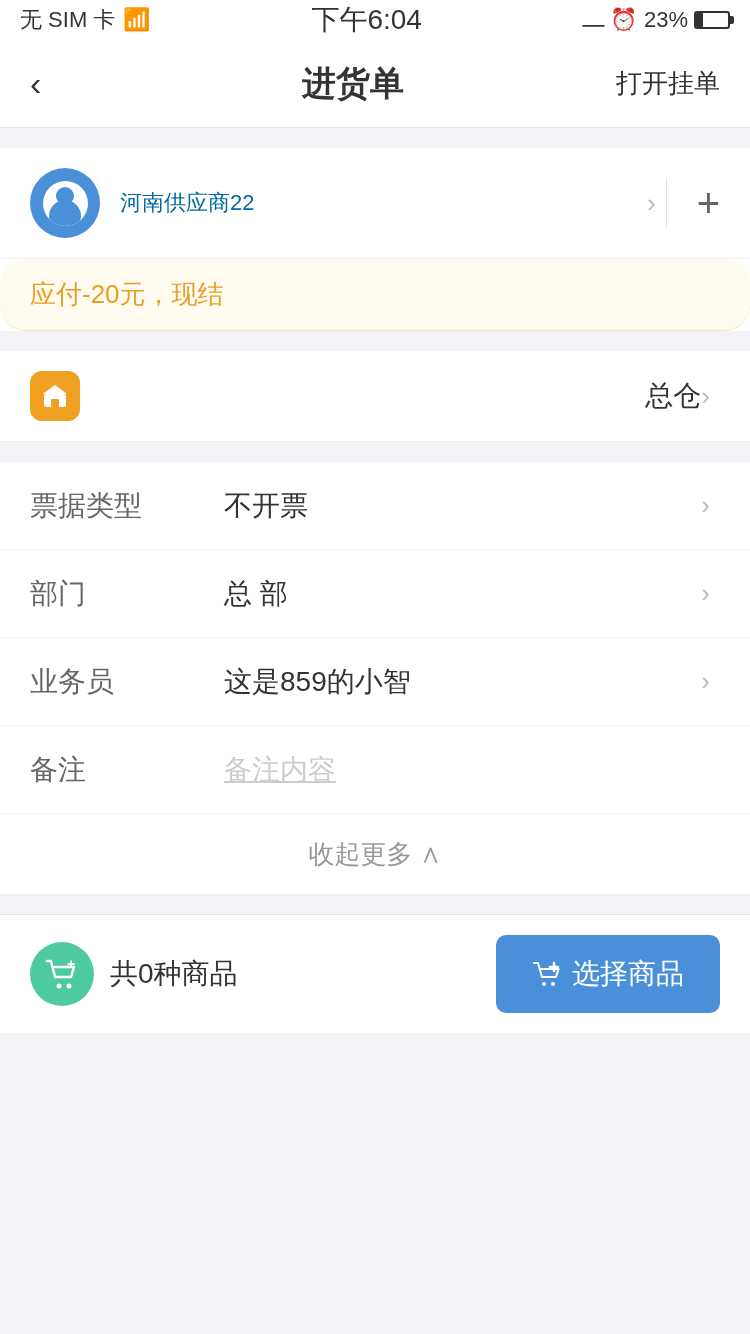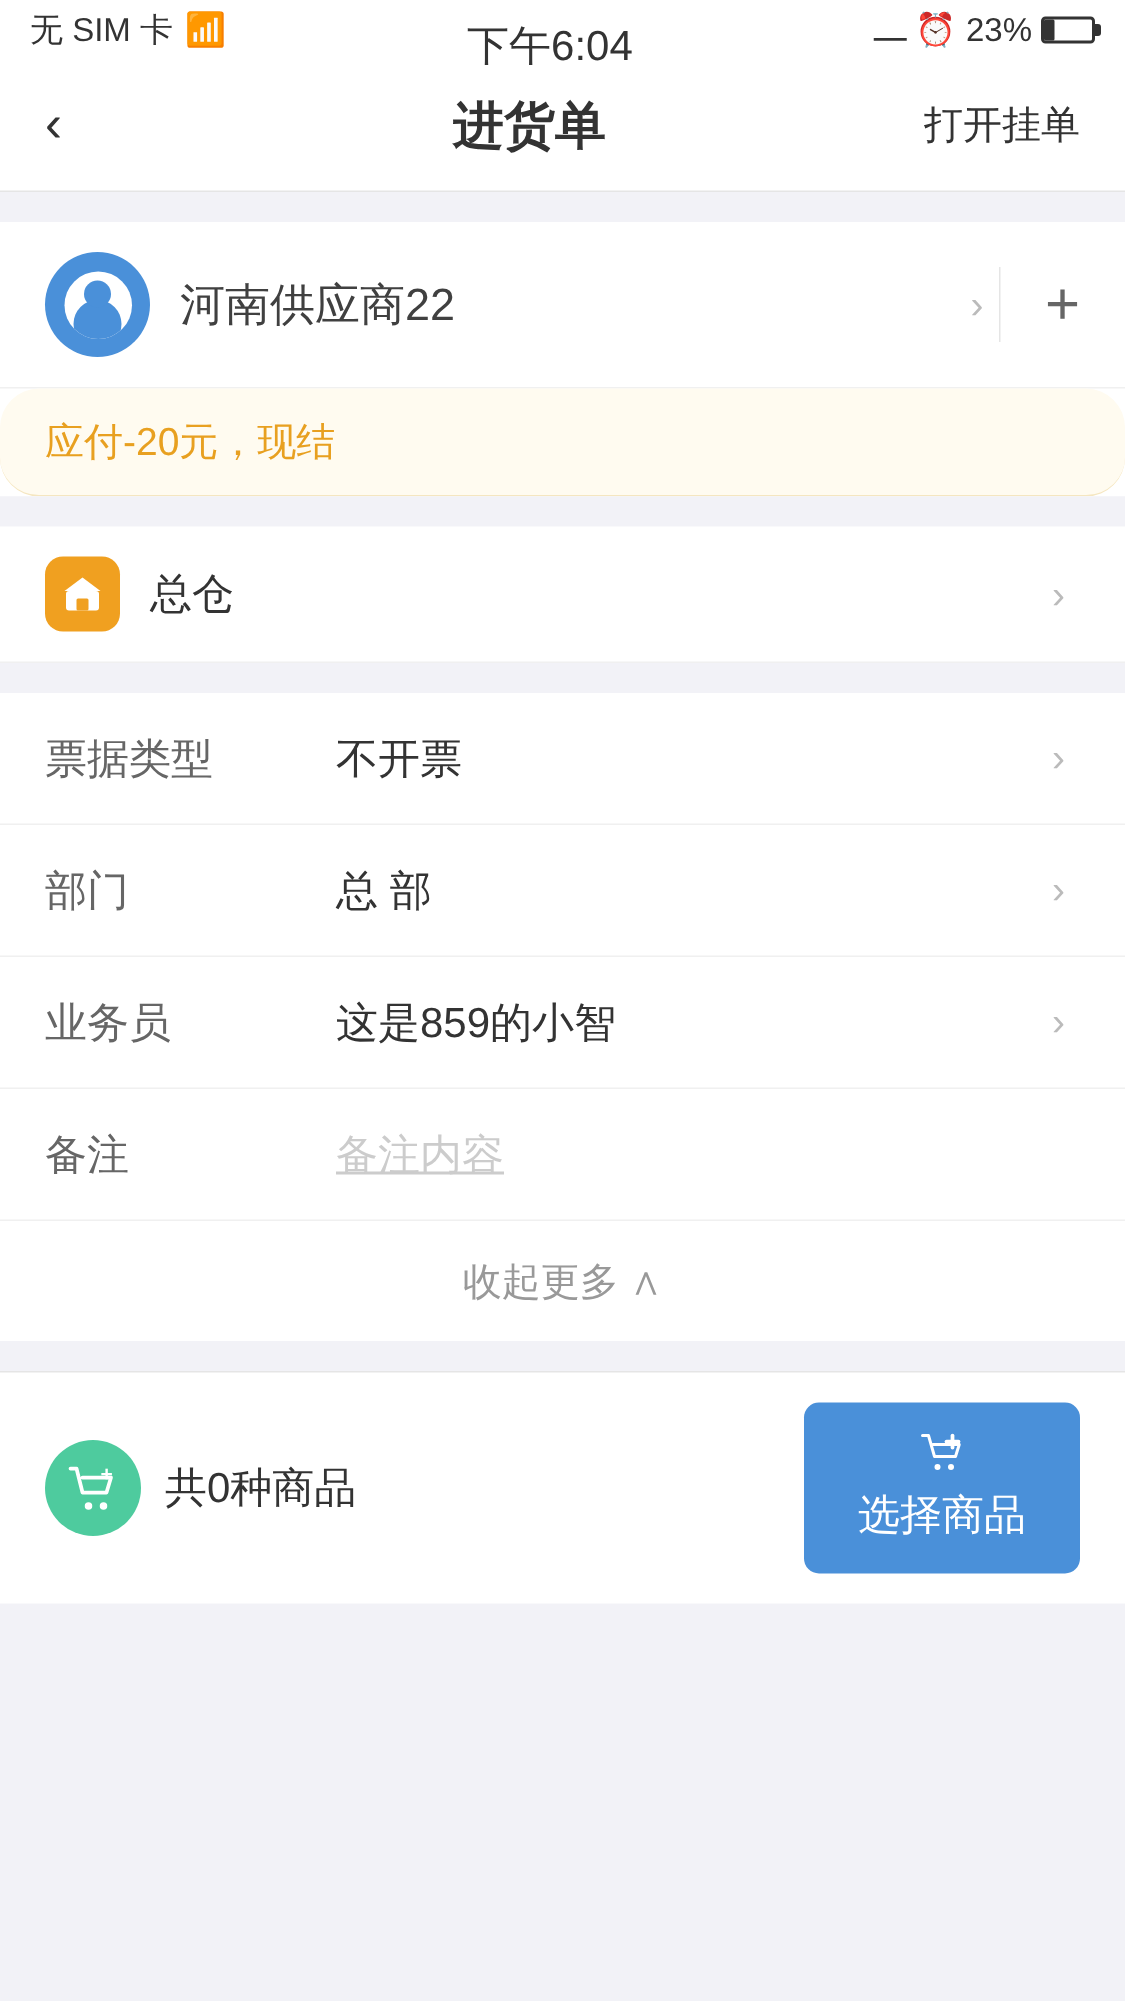--- a/index.html
+++ b/index.html
@@ -13,20 +13,21 @@
       font-size: 28px;
       color: #333;
     }
 
     
     .status-bar {
       width: 100%;
       height: 40px;
       background: #fff;
       display: flex;
+      align-items: center;
       justify-content: space-between;
       padding: 12px 20px;
       font-size: 22px;
       color: #333;
     }
     .status-left { display: flex; align-items: center; gap: 8px; }
     .status-center { font-size: 28px; font-weight: 500; }
     .status-right { display: flex; align-items: center; gap: 6px; font-size: 22px; }
 
     
@@ -114,22 +115,22 @@
       top: 6px;
       left: 50%;
       transform: translateX(-50%);
       width: 18px;
       height: 18px;
       border-radius: 50%;
       background: #4a90d9;
     }
     .supplier-name {
       flex: 1;
-      font-size: 30px;
-      color: #404040;
+      font-size: 22px;
+      color: #0369a1;
     }
     .supplier-divider {
       width: 1px;
       height: 50px;
       background: #e5e5e5;
       margin-right: 30px;
     }
     .add-btn {
       font-size: 40px;
       color: #666;
@@ -190,20 +191,21 @@
     }
 
     
     .warehouse-row {
       background: #fff;
       display: flex;
       align-items: center;
       padding: 20px 30px;
       border-bottom: 1px solid #f0f0f0;
       cursor: pointer;
+      text-align: right;
     }
 
     
     .collapse-row {
       background: #fff;
       height: 80px;
       display: flex;
       align-items: center;
       justify-content: center;
       font-size: 26px;
@@ -245,21 +247,20 @@
       background: #4a90d9;
       color: #fff;
       border: none;
       border-radius: 10px;
       padding: 20px 36px;
       font-size: 28px;
       display: flex;
       align-items: center;
       gap: 10px;
       cursor: pointer;
-      flex-direction: column;
     }
 
     
     .battery {
       display: inline-block;
       width: 36px;
       height: 18px;
       border: 2px solid #333;
       border-radius: 3px;
       position: relative;

